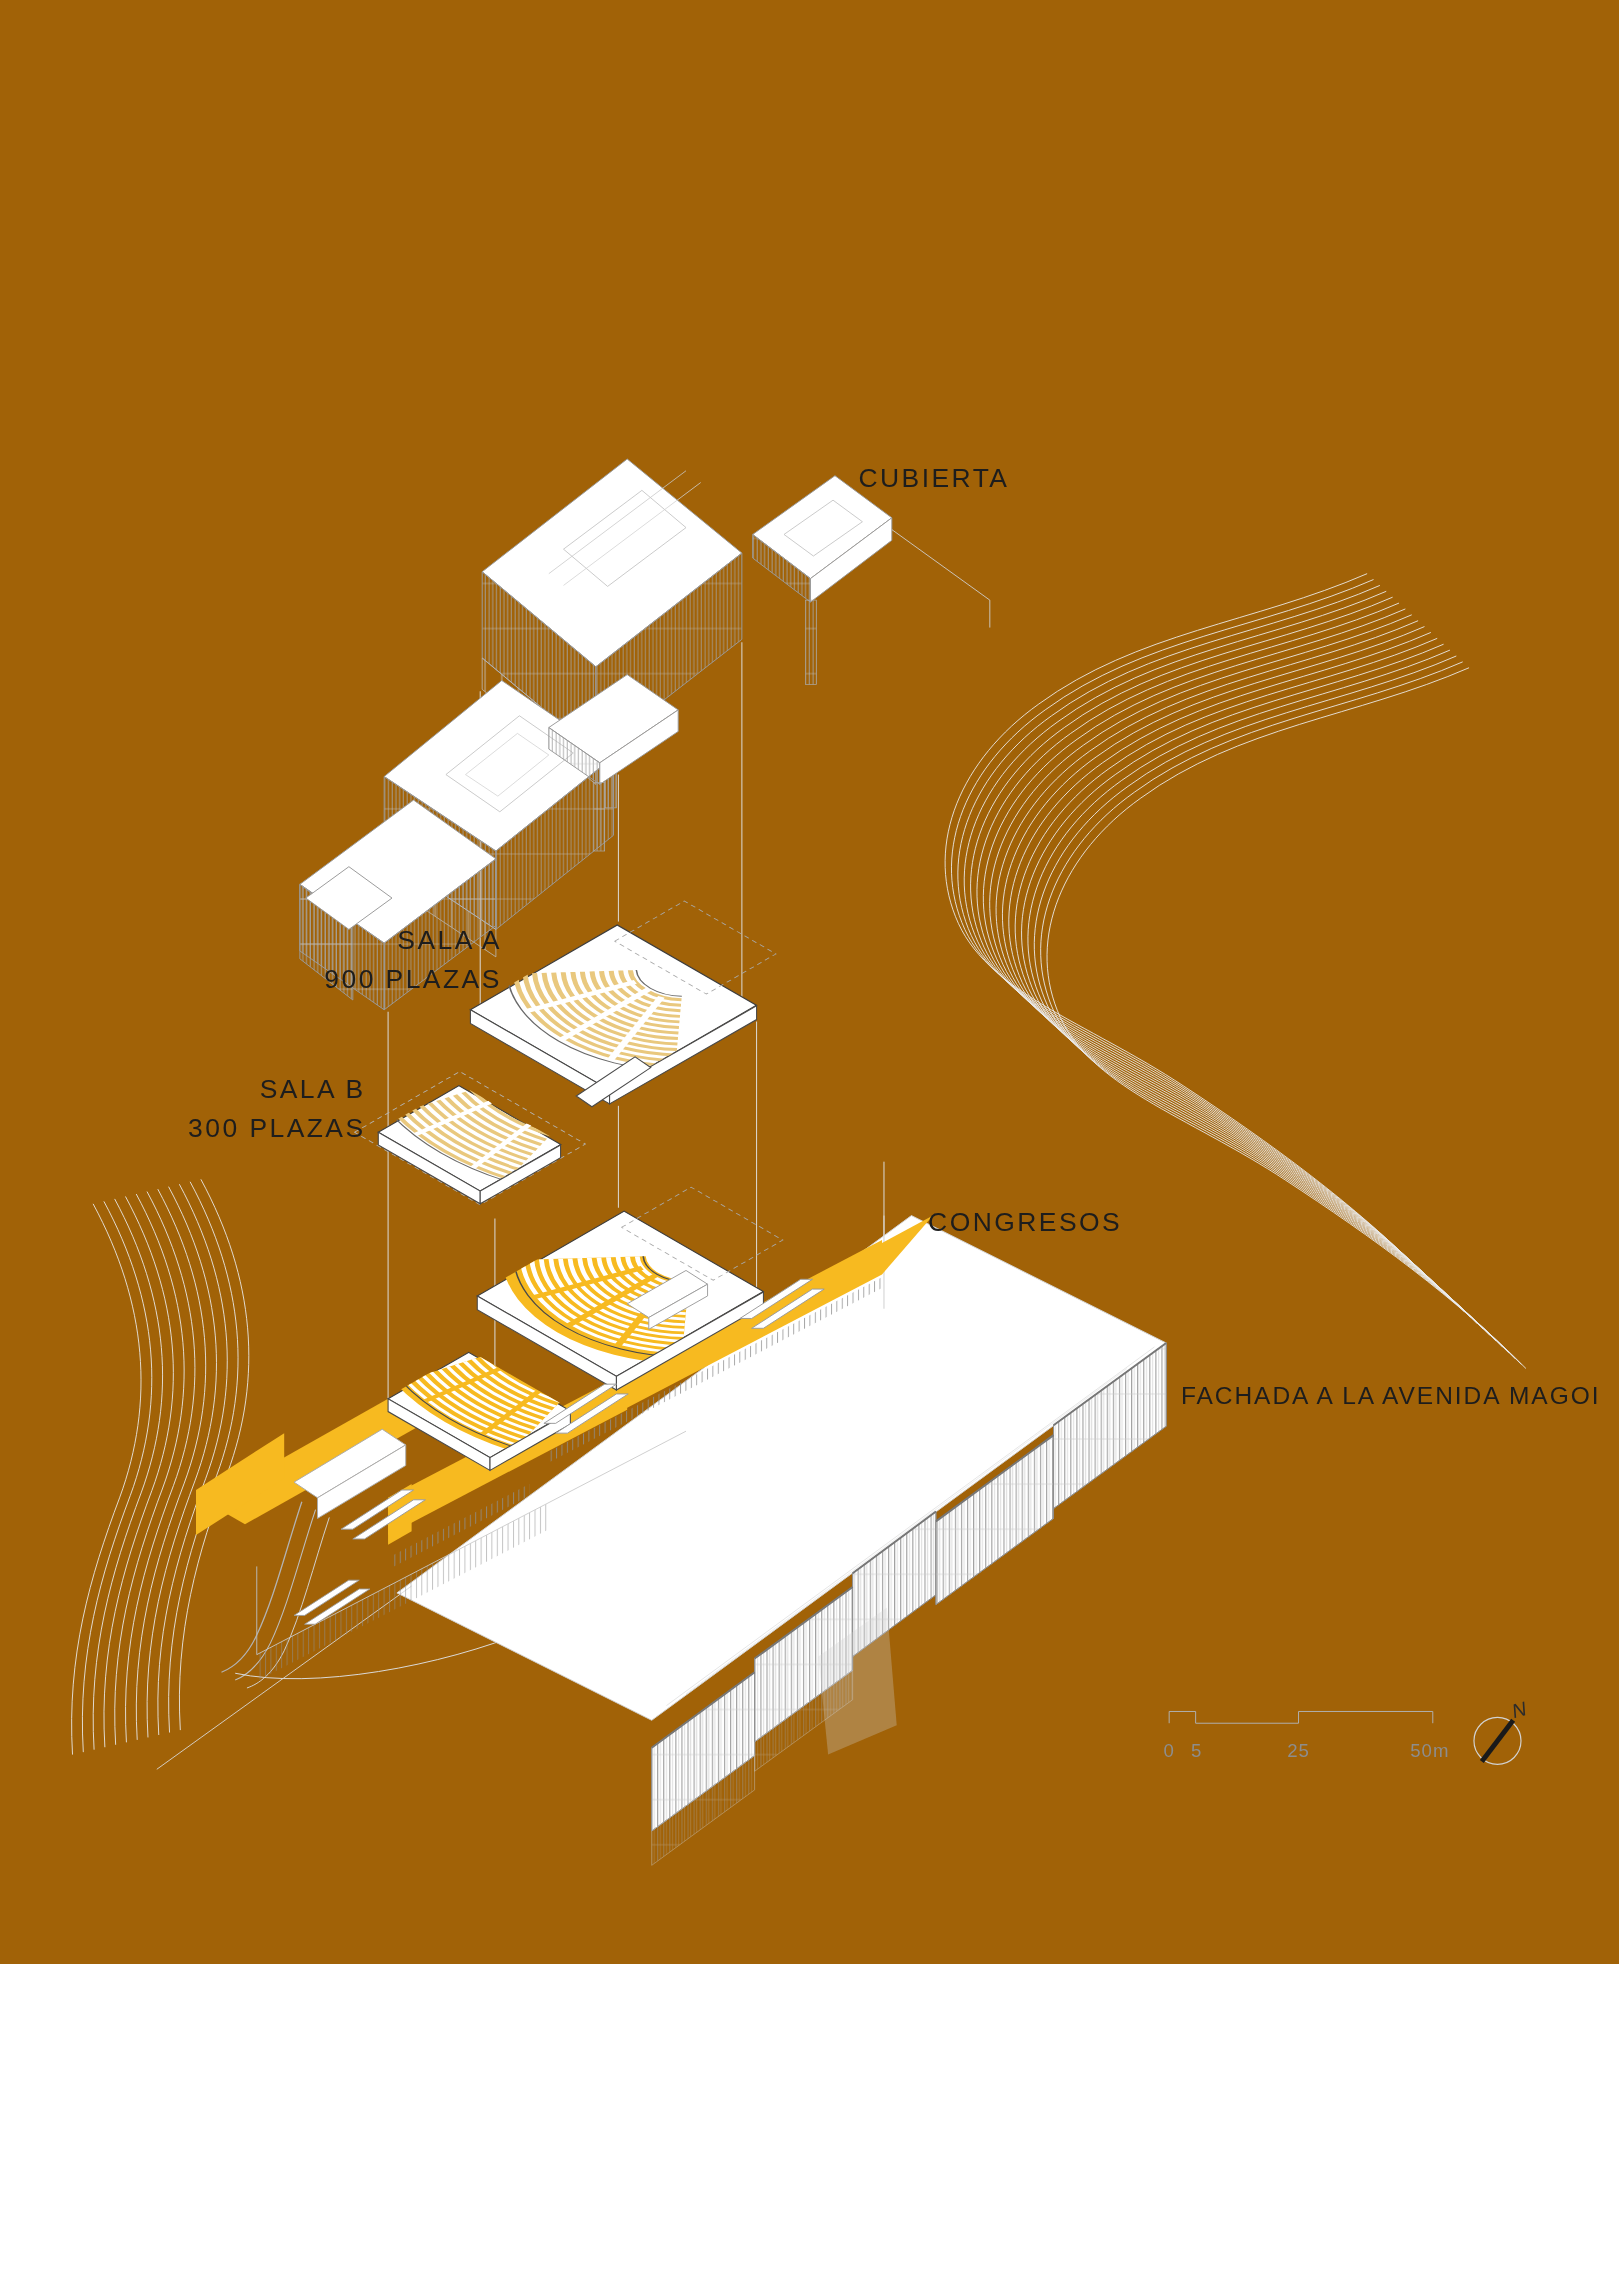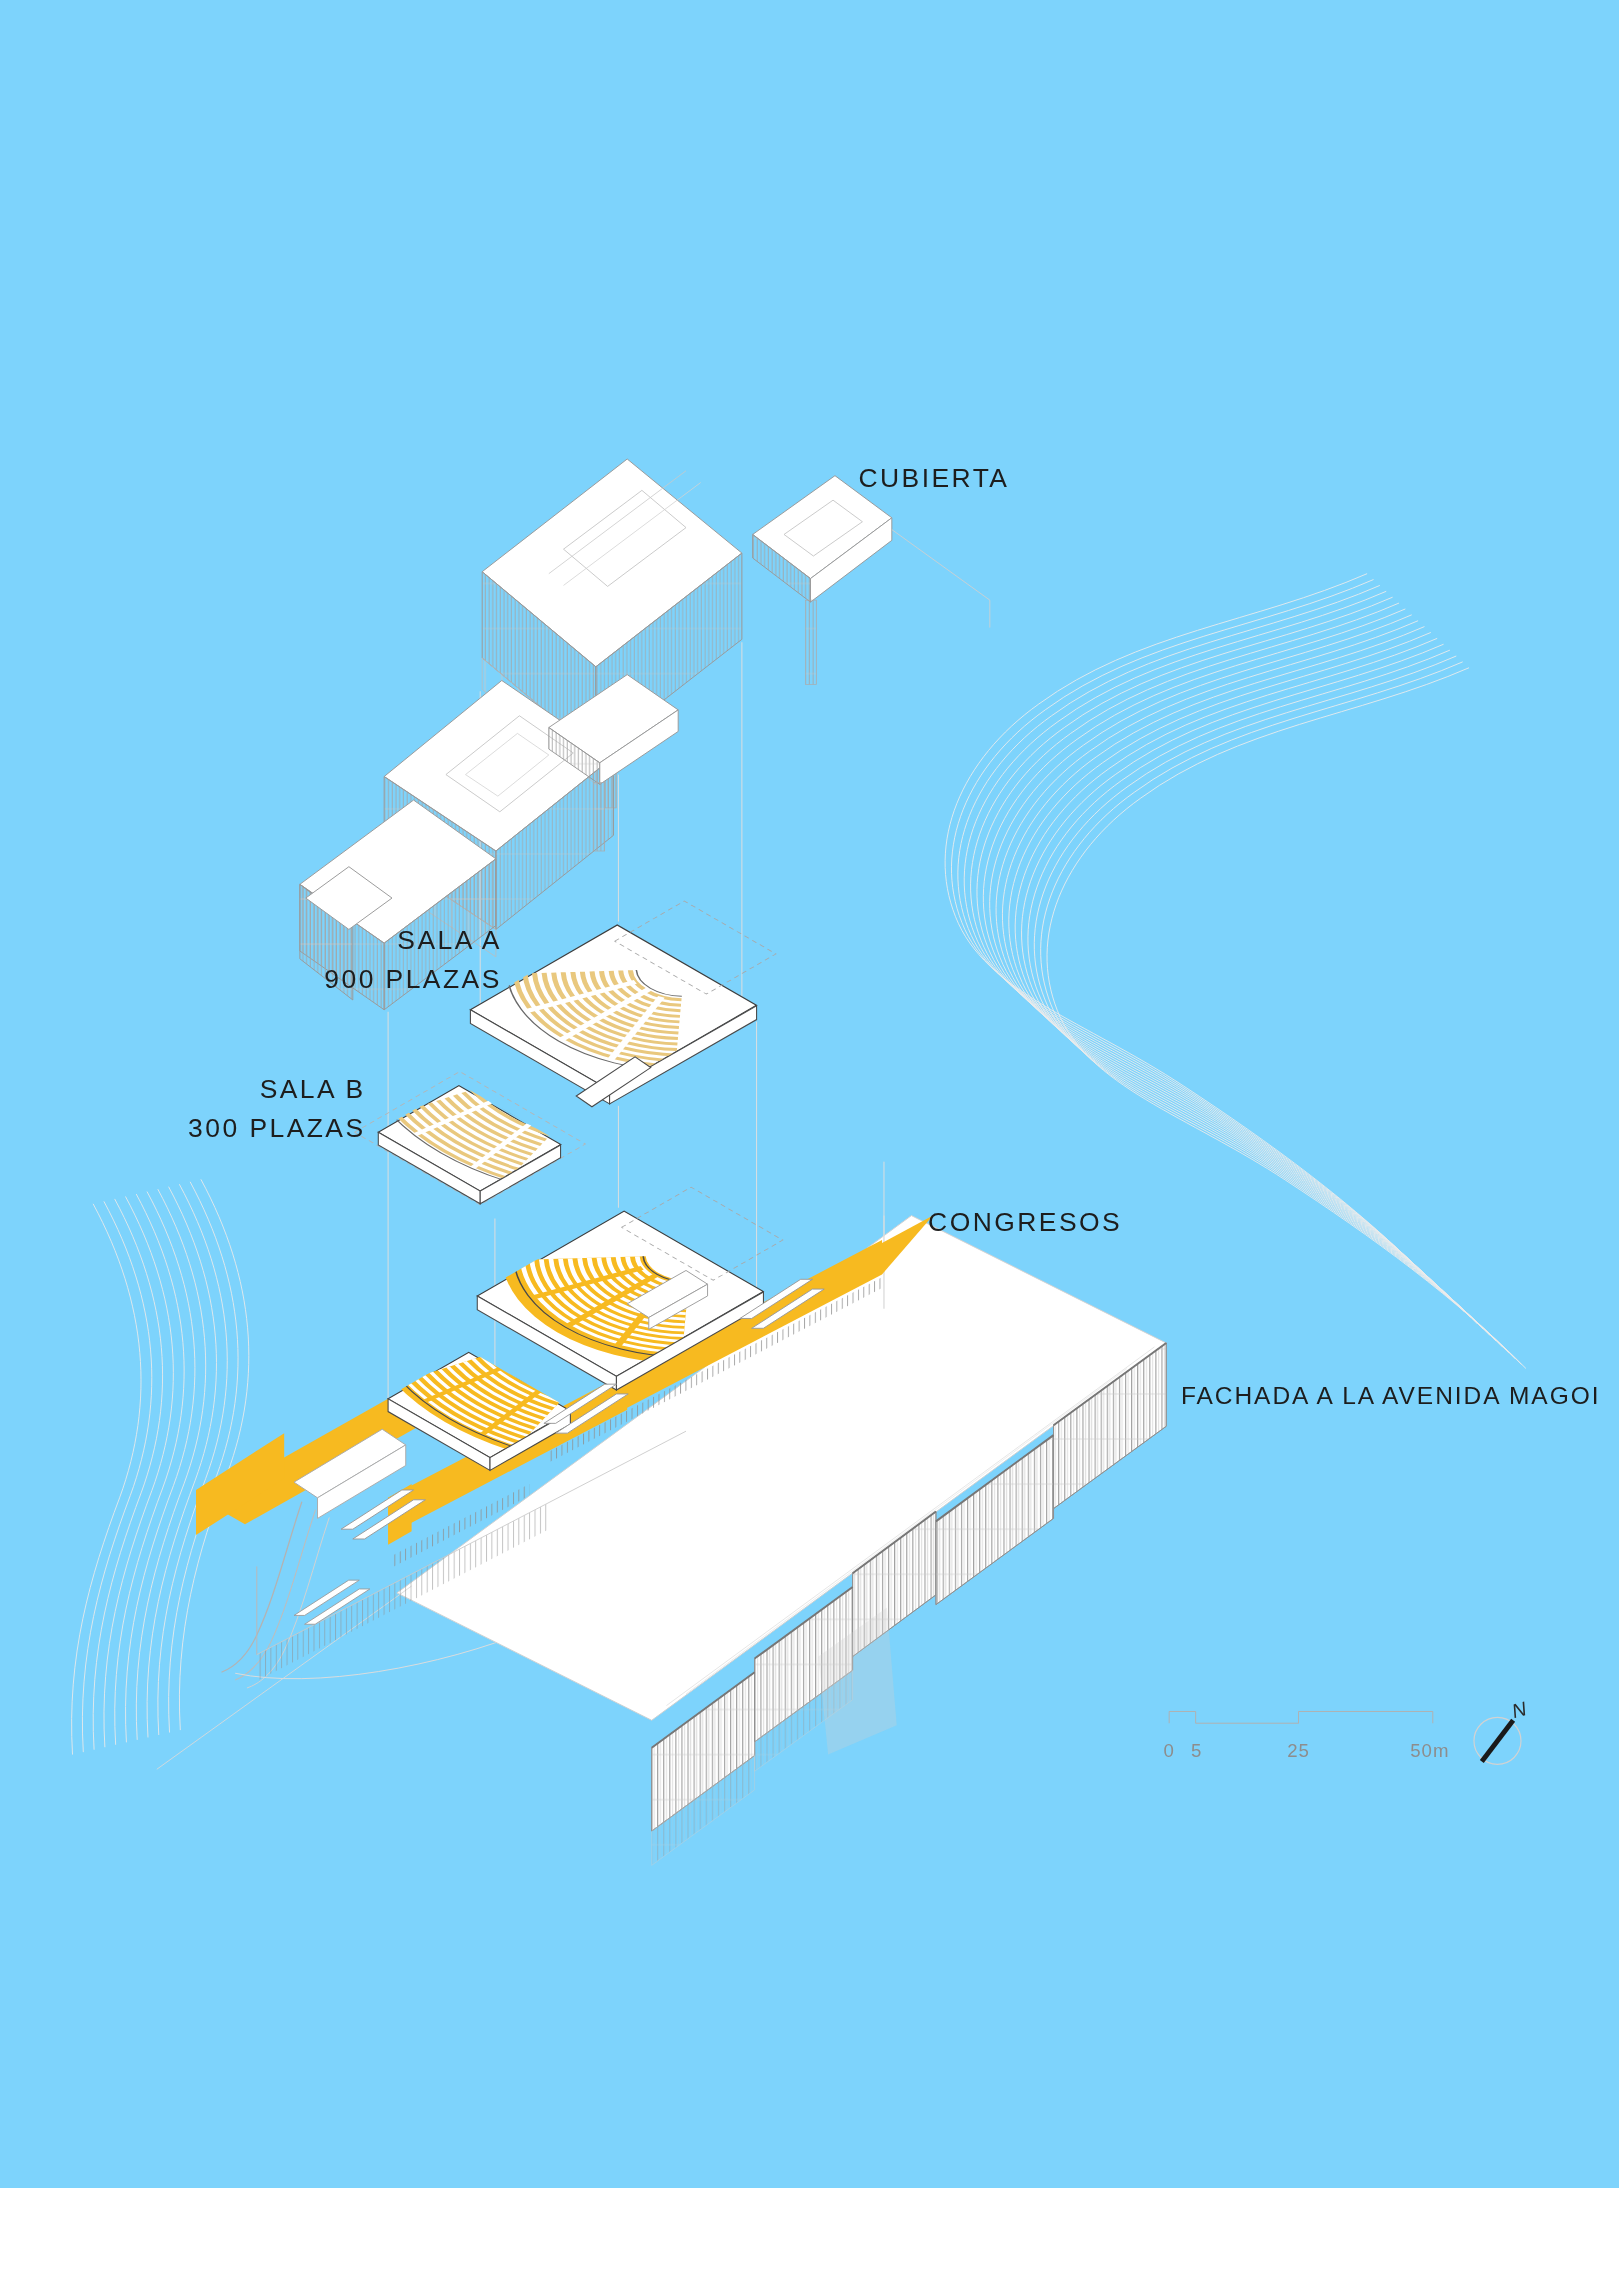--- a/index.html
+++ b/index.html
@@ -1,16 +1,16 @@
 <!DOCTYPE html>
 <html><head>
 <meta charset="utf-8">
 <style>
   html,body{margin:0;padding:0;background:#ffffff}
-  .canvas{position:relative;width:1619px;height:2188px;background:#7dd3fc;overflow:hidden;
+  .canvas{position:relative;width:1619px;height:1964px;background:#a16207;overflow:hidden;
           font-family:"Liberation Sans",sans-serif}
   svg{display:block}
   .lbl{font-family:"Liberation Sans",sans-serif;font-size:27px;letter-spacing:2.5px;fill:#1d1d1d}
   .lbl-sm{font-size:25px;letter-spacing:2px}
   .scl{font-family:"Liberation Sans",sans-serif;font-size:19px;letter-spacing:1px;fill:#8d8d8d}
   .north-n{font-family:"Liberation Sans",sans-serif;font-size:20px;font-style:italic;fill:#2b2b2b}
 </style>
 </head>
 <body>
 

